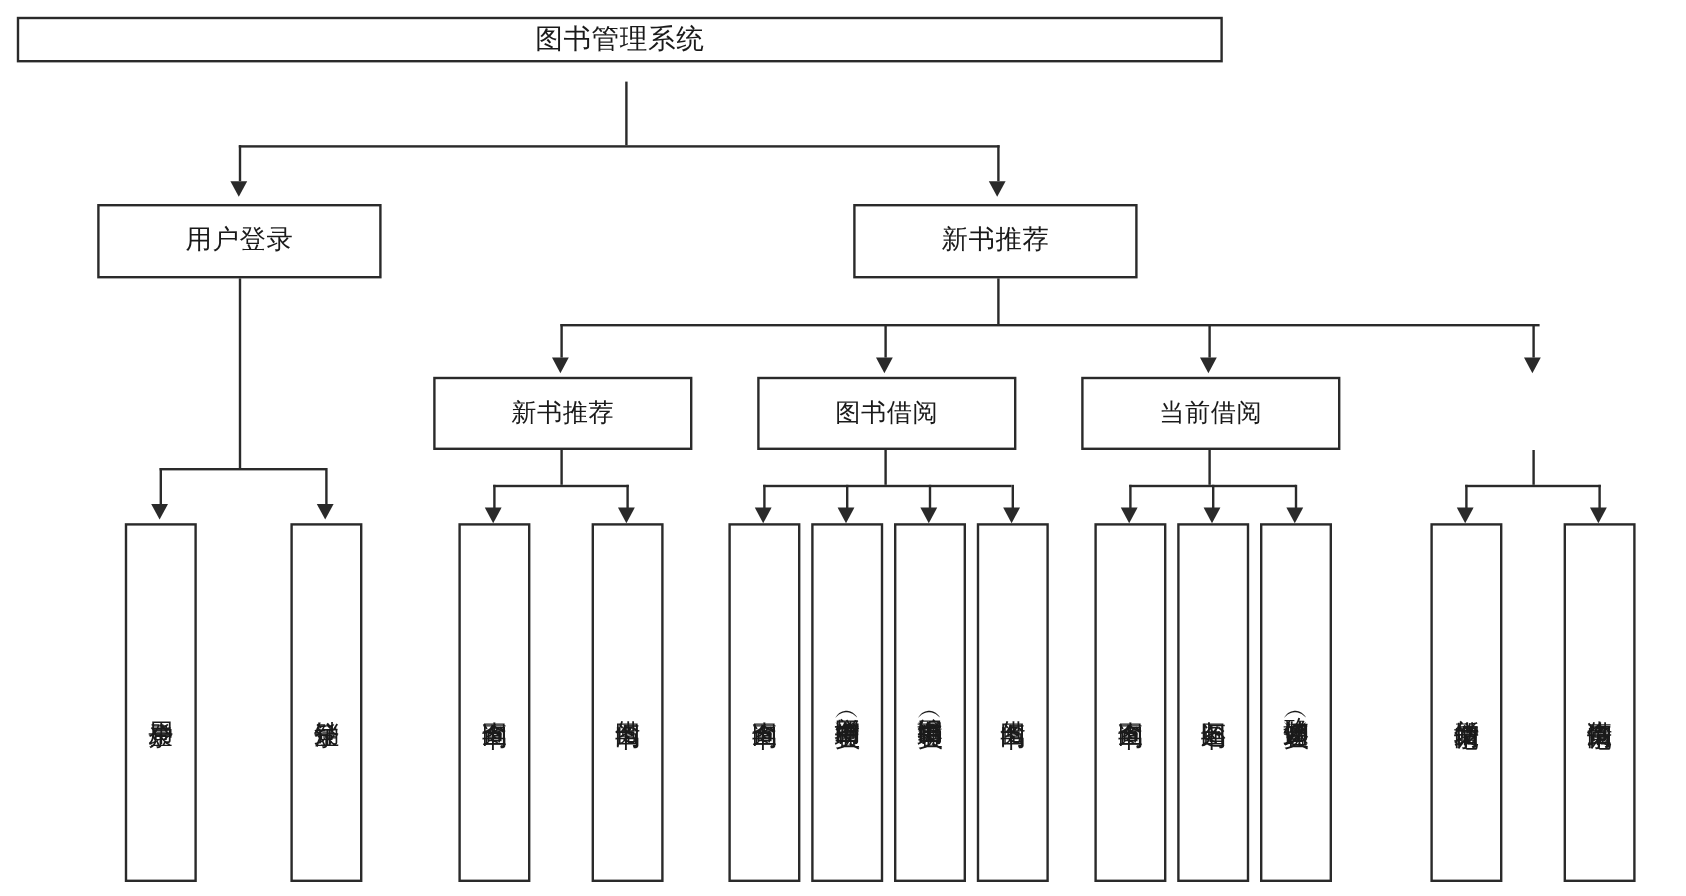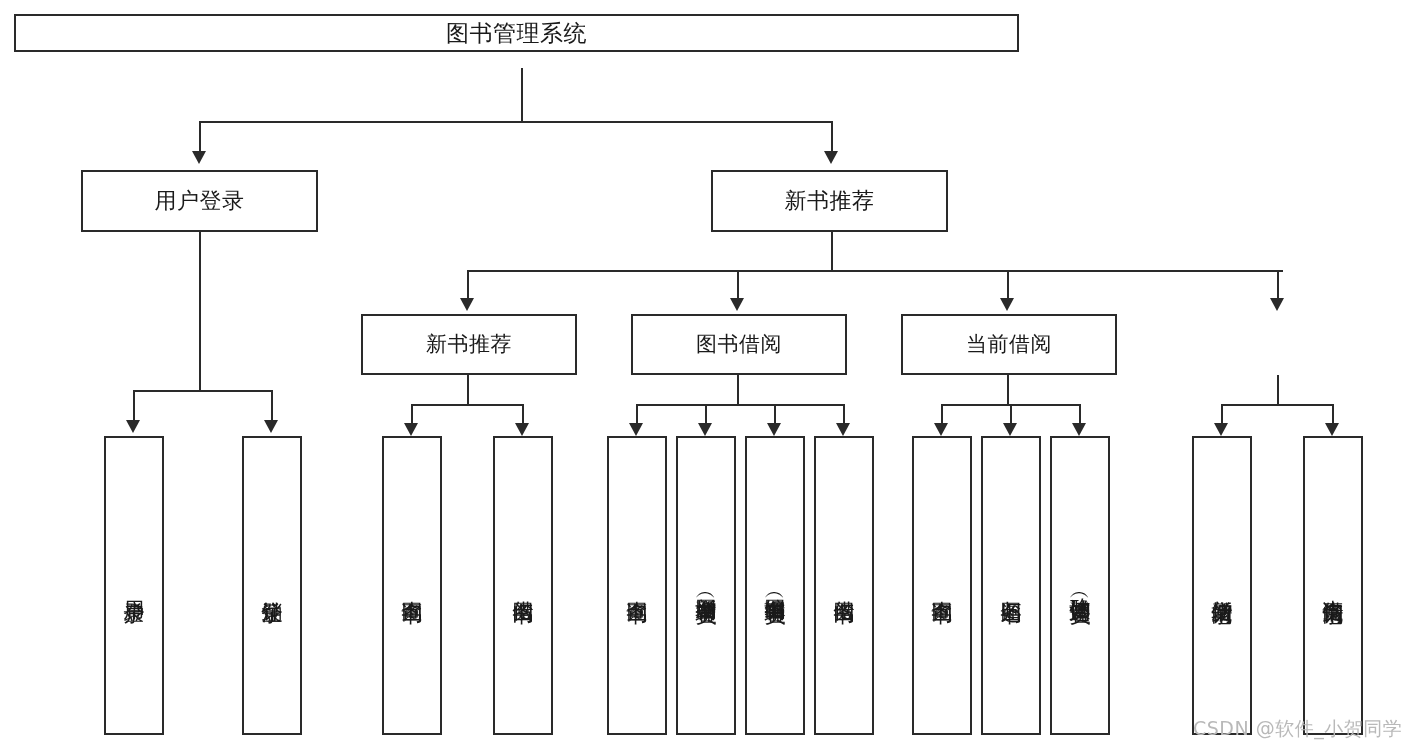--- a/index.html
+++ b/index.html
@@ -200,15 +200,14 @@
     <span class="node-label">确认归还（管理员）</span>
   </div>
 
   <div class="node leaf" style="left:1192px; top:436px; width:60px; height:299px;">
     <span class="node-label">新增借阅记录</span>
   </div>
   <div class="node leaf" style="left:1303px; top:436px; width:60px; height:299px;">
     <span class="node-label">查询借阅记录</span>
   </div>
 
-  <div id="watermark" style="left:1193px; top:716px;">CSDN @软件_小贺同学</div>
 
 </div>
 
 </body></html>

